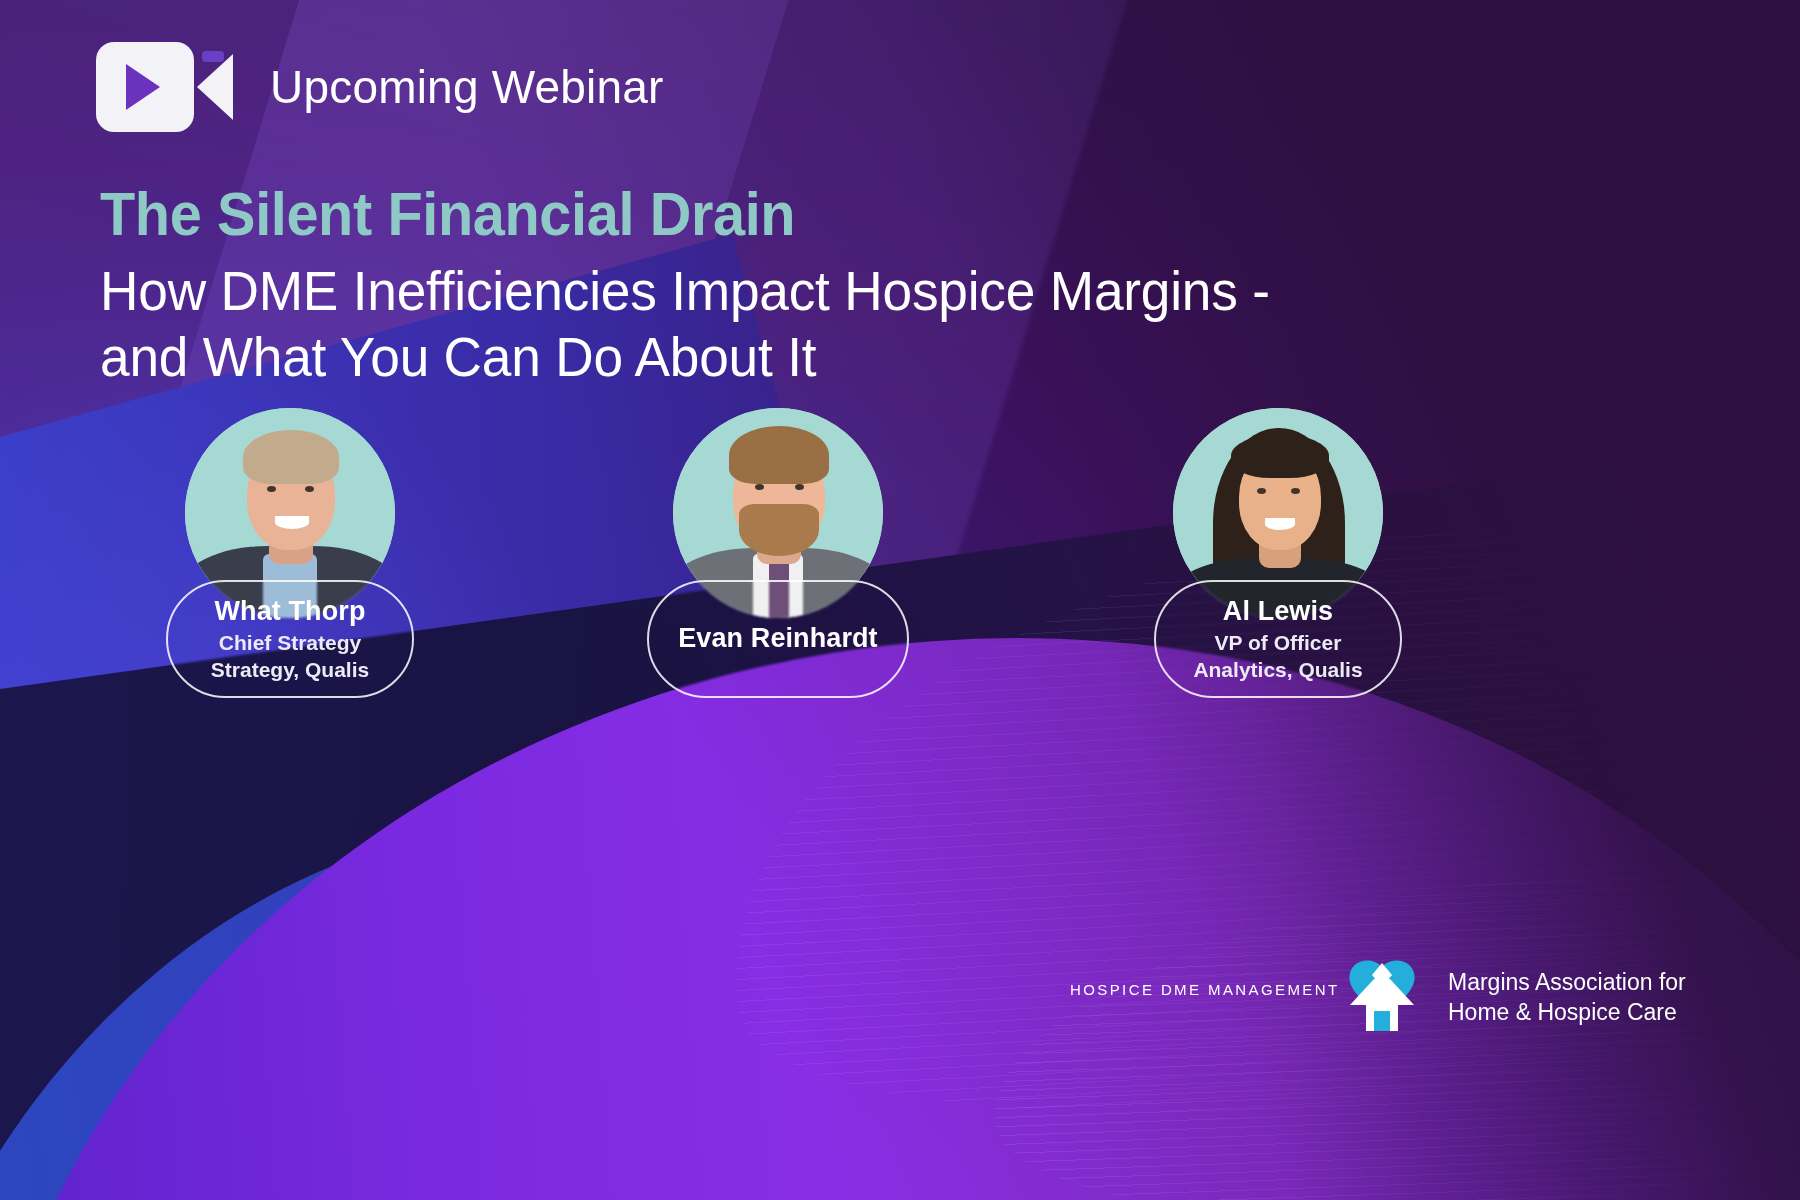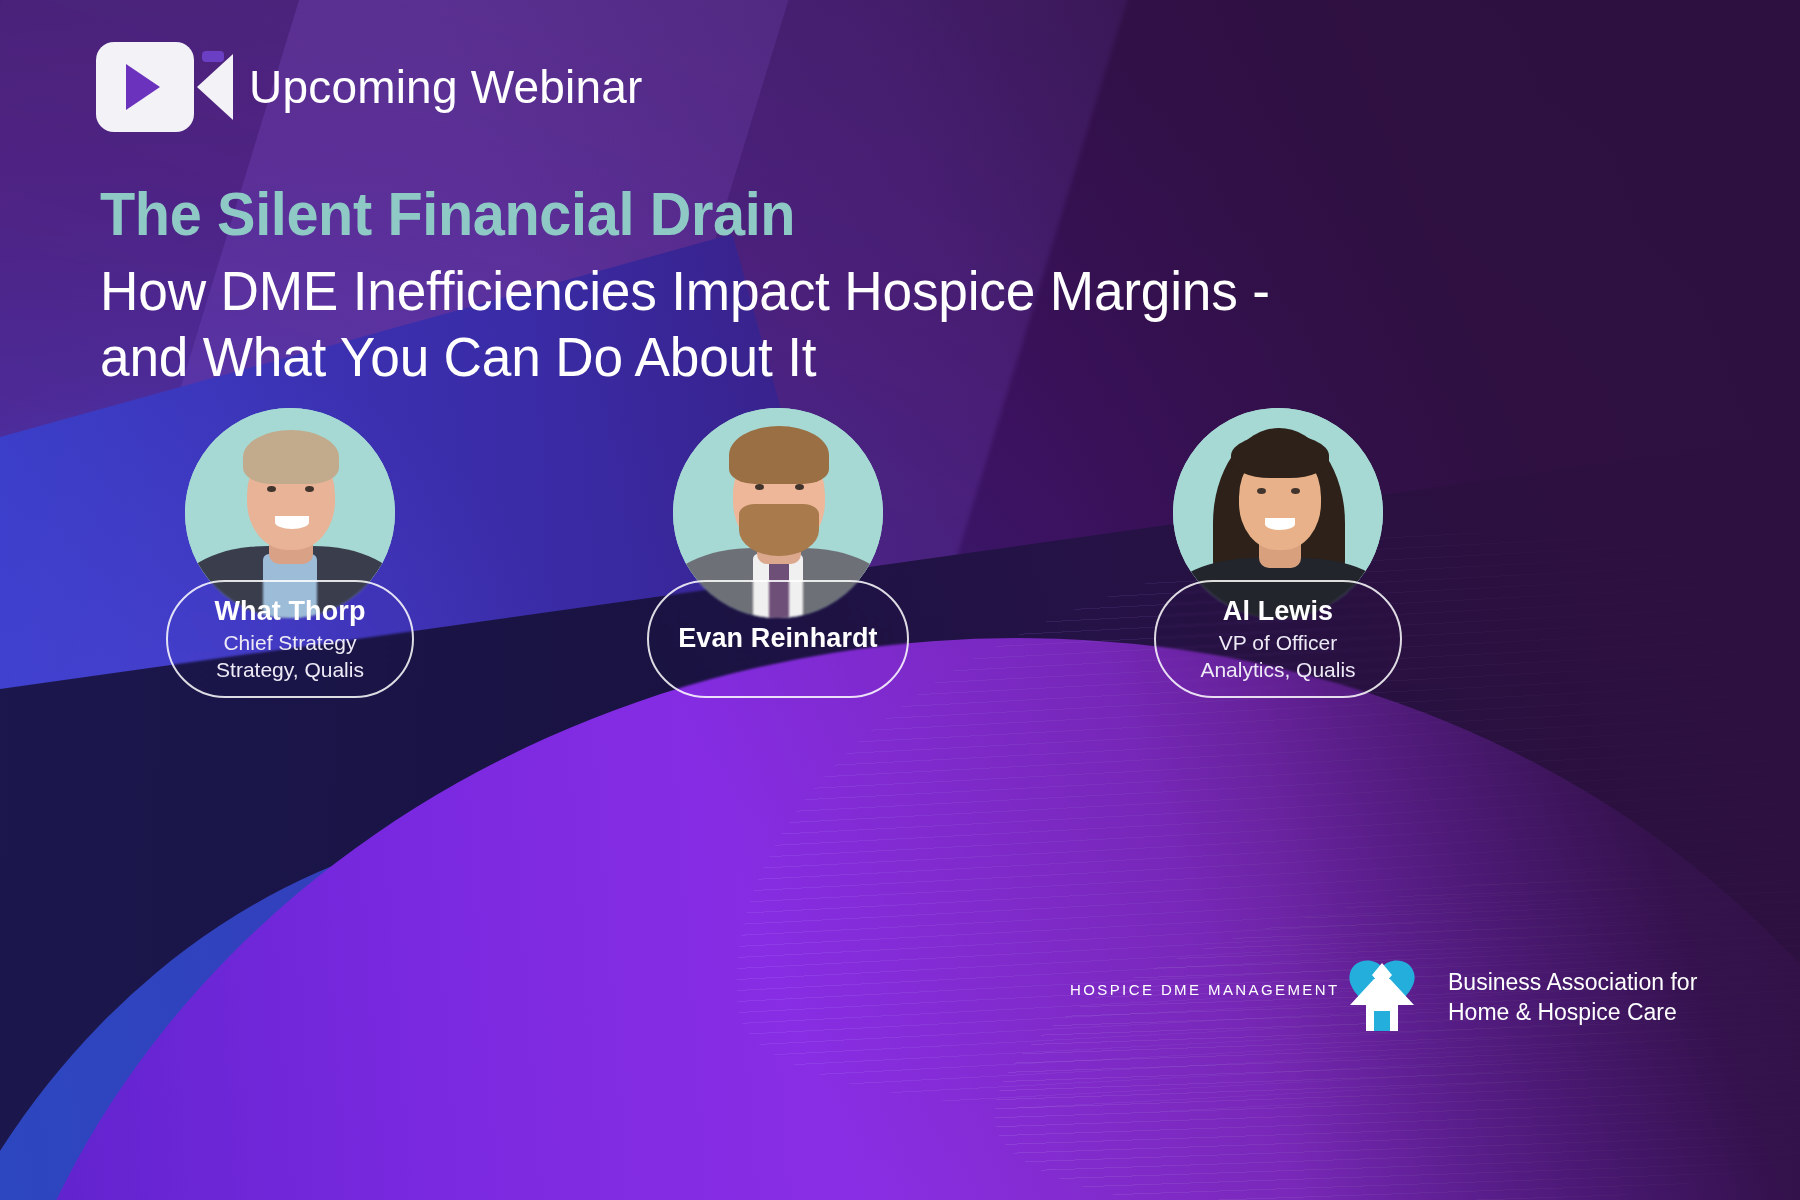--- a/index.html
+++ b/index.html
@@ -97,21 +97,21 @@
   }
   .glow-left{
     position:absolute; left:-260px; top:300px; width:900px; height:900px;
     background:radial-gradient(circle,rgba(90,80,240,.35),rgba(90,80,240,0) 62%);
     pointer-events:none;
   }
 
   
   .header-row{
     position:absolute; left:96px; top:42px;
-    display:flex; align-items:center; gap:15px;
+    display:flex; align-items:center; gap:36px;
   }
   .cam-icon{ position:relative; width:138px; height:90px; }
   .cam-body{
     position:absolute; left:0; top:0; width:98px; height:90px;
     background:#F2F2F7; border-radius:18px;
   }
   .cam-nub{
     position:absolute; right:10px; top:9px; width:22px; height:11px;
     background:#6a3fc4; border-radius:4px;
   }
@@ -184,21 +184,21 @@
     display:flex; flex-direction:column; align-items:center; justify-content:center;
     text-align:center;
     backdrop-filter:blur(1px);
   }
   .badge-wide{ width:262px; }
   .badge-name{
     color:#ffffff; font-size:27px; font-weight:bold; letter-spacing:.1px;
     margin-bottom:2px;
   }
   .badge-role{
-    color:#EDEAF6; font-size:21px; font-weight:400; line-height:27px;
+    color:#EDEAF6; font-size:21px; font-weight:700; line-height:27px;
   }
 
   
   .logos{ position:absolute; left:1070px; top:955px; display:flex; align-items:flex-start; gap:66px; }
   .qualis{ width:200px; position:relative; padding-top:8px; }
   .qualis-word{
     font-family:"Liberation Serif", serif;
     color:#ffffff; font-size:62px; line-height:58px; letter-spacing:-1px;
     position:relative; display:inline-block;
   }
@@ -323,20 +323,20 @@
     <div class="iahhc">
       <div class="iahhc-mark">
         <svg width="92" height="76" viewBox="0 0 92 76">
           <path d="M46 8 C38 -2 18 -1 14 14 C10 28 26 42 46 60 C66 42 82 28 78 14 C74 -1 54 -2 46 8 Z" fill="#23AEDC"></path>
           <path d="M46 72 L30 72 L30 46 L14 46 L38 20 L46 20 Z M46 20 L54 20 L78 46 L62 46 L62 72 L46 72 Z" fill="#ffffff"></path>
           <rect x="38" y="52" width="16" height="20" fill="#23AEDC"></rect>
           <path d="M46 4 L56 16 L46 28 L36 16 Z" fill="#ffffff"></path>
         </svg>
       </div>
       <div class="iahhc-text">
-        <div>Business Association for</div>
+        <div>Margins Association for</div>
         <div>Home &amp; Hospice Care</div>
       </div>
     </div>
 
   </div>
 
 </div>
 
 </body></html>

